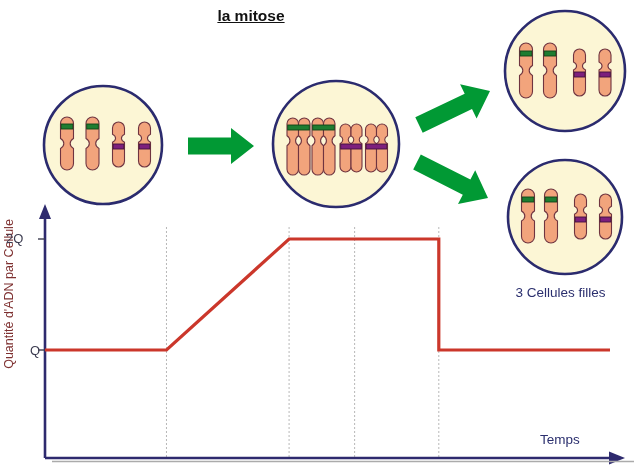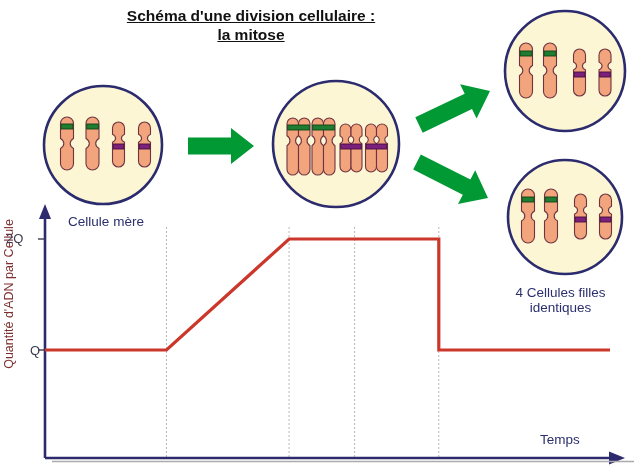--- a/index.html
+++ b/index.html
@@ -107,29 +107,26 @@
         <path d="M 544.5 195.5 A 6.5 6.5 0 0 1 557.5 195.5 L 557.5 211 C 553.08 213.5 553.08 218.5 557.5 221 L 557.5 236.5 A 6.5 6.5 0 0 1 544.5 236.5 L 544.5 221 C 548.92 218.5 548.92 213.5 544.5 211 Z" fill="#F2A47C" stroke="#6F3440" stroke-width="1.1"></path>
         <rect x="545.2" y="197" width="11.6" height="5" fill="#1E7D31" stroke="#0E4418" stroke-width="0.9"></rect>
         <path d="M 574.5 200 A 6 6 0 0 1 586.5 200 L 586.5 206.2 C 582.42 208.2 582.42 212.2 586.5 214.2 L 586.5 233 A 6 6 0 0 1 574.5 233 L 574.5 214.2 C 578.58 212.2 578.58 208.2 574.5 206.2 Z" fill="#F2A47C" stroke="#6F3440" stroke-width="1.1"></path>
         <rect x="575.2" y="217" width="10.6" height="5" fill="#7D1F7D" stroke="#40103F" stroke-width="0.9"></rect>
         <path d="M 599.5 200 A 6 6 0 0 1 611.5 200 L 611.5 206.2 C 607.42 208.2 607.42 212.2 611.5 214.2 L 611.5 233 A 6 6 0 0 1 599.5 233 L 599.5 214.2 C 603.58 212.2 603.58 208.2 599.5 206.2 Z" fill="#F2A47C" stroke="#6F3440" stroke-width="1.1"></path>
         <rect x="600.2" y="217" width="10.6" height="5" fill="#7D1F7D" stroke="#40103F" stroke-width="0.9"></rect>
       </g>
   </svg>
 
   <div class="lbl" id="title">
-    <div>Schéma d'une division cellulaire :</div>
     <div>la mitose</div>
   </div>
 
-  <div class="lbl" id="mother-label">Cellule mère</div>
 
   <div class="lbl" id="daughter-label">
-    <div>4 Cellules filles</div>
-    <div>identiques</div>
+    <div>3 Cellules filles</div>
   </div>
 
   <div class="lbl" id="temps-label">Temps</div>
 
   <div class="lbl" id="ylabel">Quantité d'ADN par Cellule</div>
 
   <div class="lbl" id="tick2q">2Q</div>
 
   <div class="lbl" id="tickq">Q</div>
 </div>

